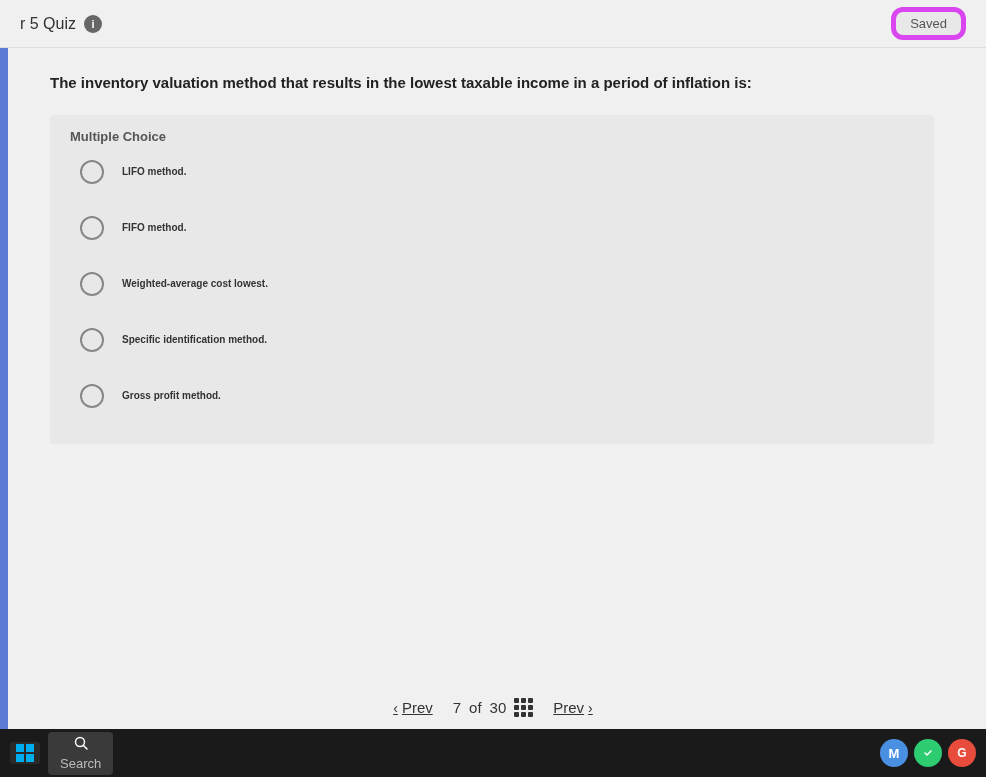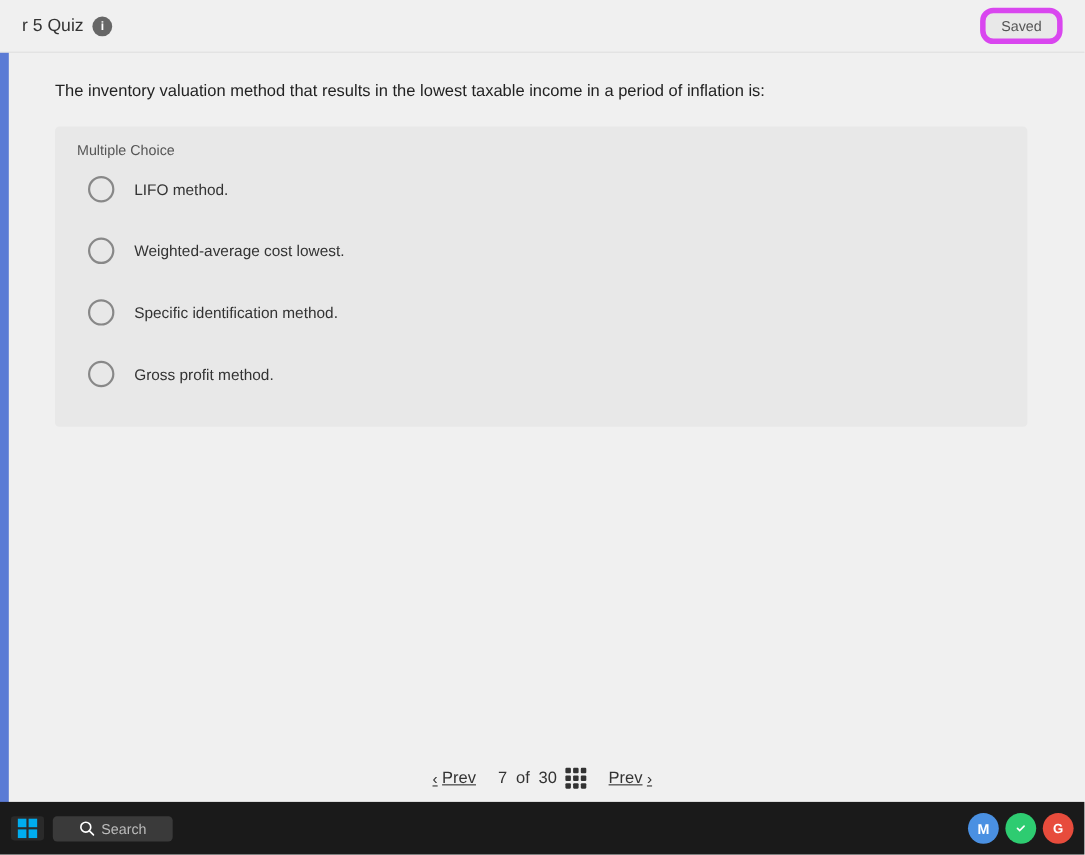--- a/index.html
+++ b/index.html
@@ -59,20 +59,21 @@
       border: 5px solid #d946ef;
       border-radius: 12px;
       padding: 4px 14px;
       font-size: 13px;
       color: #555;
     }
 
     .main-content {
       padding: 24px 52px 0 40px;
       background-color: #f0f0f0;
+      font-weight: bold;
     }
 
     .question-text {
       font-size: 15px;
       color: #222;
       margin-bottom: 20px;
       line-height: 1.5;
       padding-left: 10px;
     }
 
@@ -103,21 +104,21 @@
       border-radius: 50%;
       border: 2px solid #888;
       background-color: transparent;
       flex-shrink: 0;
       display: flex;
       align-items: center;
       justify-content: center;
     }
 
     .answer-text {
-      font-size: 14px;
+      font-size: 10px;
       color: #333;
     }
 
     .navigation-bar {
       display: flex;
       align-items: center;
       justify-content: center;
       gap: 20px;
       position: absolute;
       bottom: 60px;
@@ -173,24 +174,25 @@
       padding: 0 10px;
       gap: 8px;
     }
 
     .taskbar-search {
       display: flex;
       align-items: center;
       gap: 6px;
       background-color: #3a3a3a;
       border-radius: 4px;
-      padding: 4px 24px;
+      padding: 4px 12px;
       color: white;
       font-size: 13px;
       cursor: pointer;
+      flex-direction: column;
     }
 
     .taskbar-right {
       margin-left: auto;
       display: flex;
       align-items: center;
       gap: 6px;
     }
 
     .taskbar-icon-circle {
@@ -237,20 +239,24 @@
   <p class="question-text">The inventory valuation method that results in the lowest taxable income in a period of inflation is:</p>
 
   <div class="answer-section">
     <div class="answer-type-label">Multiple Choice</div>
 
     <div class="answer-option">
       <div class="radio-circle"></div>
       <span class="answer-text">LIFO method.</span>
     </div>
 
+    <div class="answer-option">
+      <div class="radio-circle"></div>
+      <span class="answer-text">FIFO method.</span>
+    </div>
 
     <div class="answer-option">
       <div class="radio-circle"></div>
       <span class="answer-text">Weighted-average cost lowest.</span>
     </div>
 
     <div class="answer-option">
       <div class="radio-circle"></div>
       <span class="answer-text">Specific identification method.</span>
     </div>

